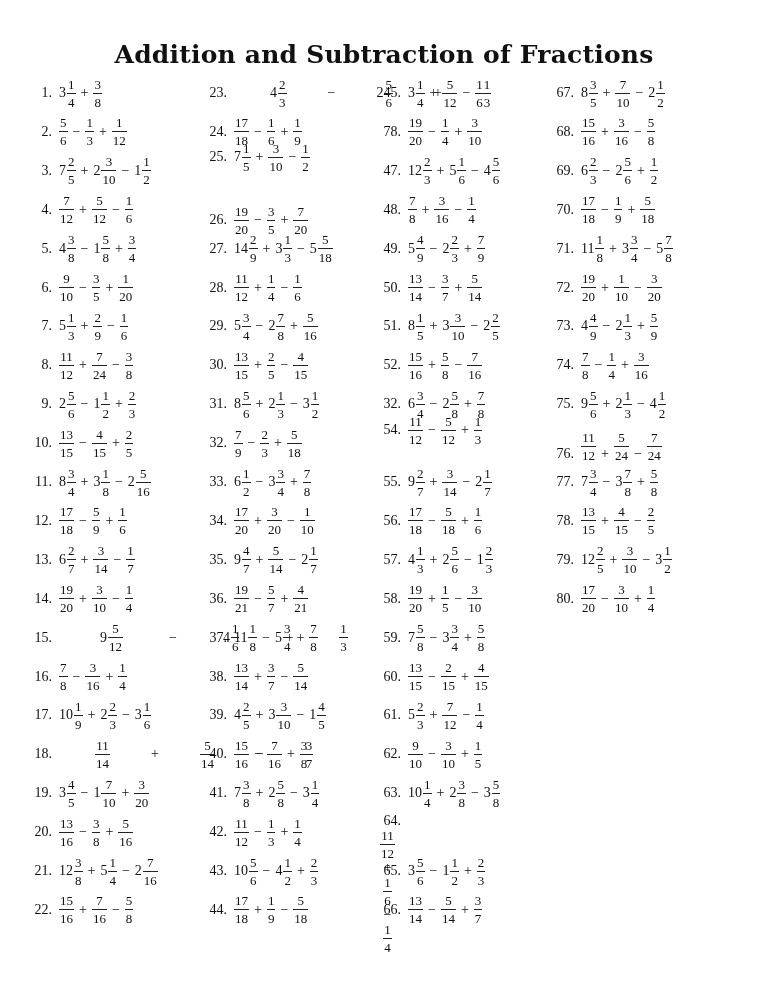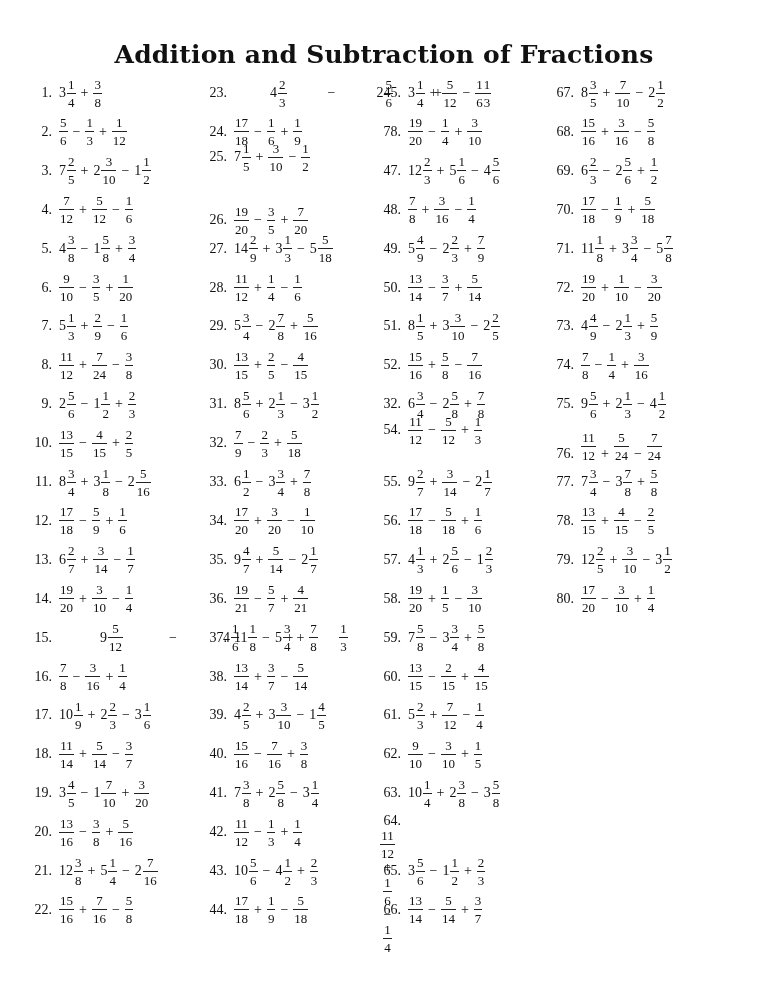--- a/index.html
+++ b/index.html
@@ -419,21 +419,21 @@
         </span>
         <span class="op">−</span>
         <span class="term">
           <span class="whole">3</span>
           <span class="frac">
             <span class="n">1</span>
             <span class="d">6</span>
           </span>
         </span>
       </div>
-      <div class="prob" style="top: 661.3px;">
+      <div class="prob" style="top: 661.3px; gap: 36px;">
         <span class="num">18.</span>
         <span class="term">
           <span class="frac">
             <span class="n">11</span>
             <span class="d">14</span>
           </span>
         </span>
         <span class="op">+</span>
         <span class="term">
           <span class="frac">

